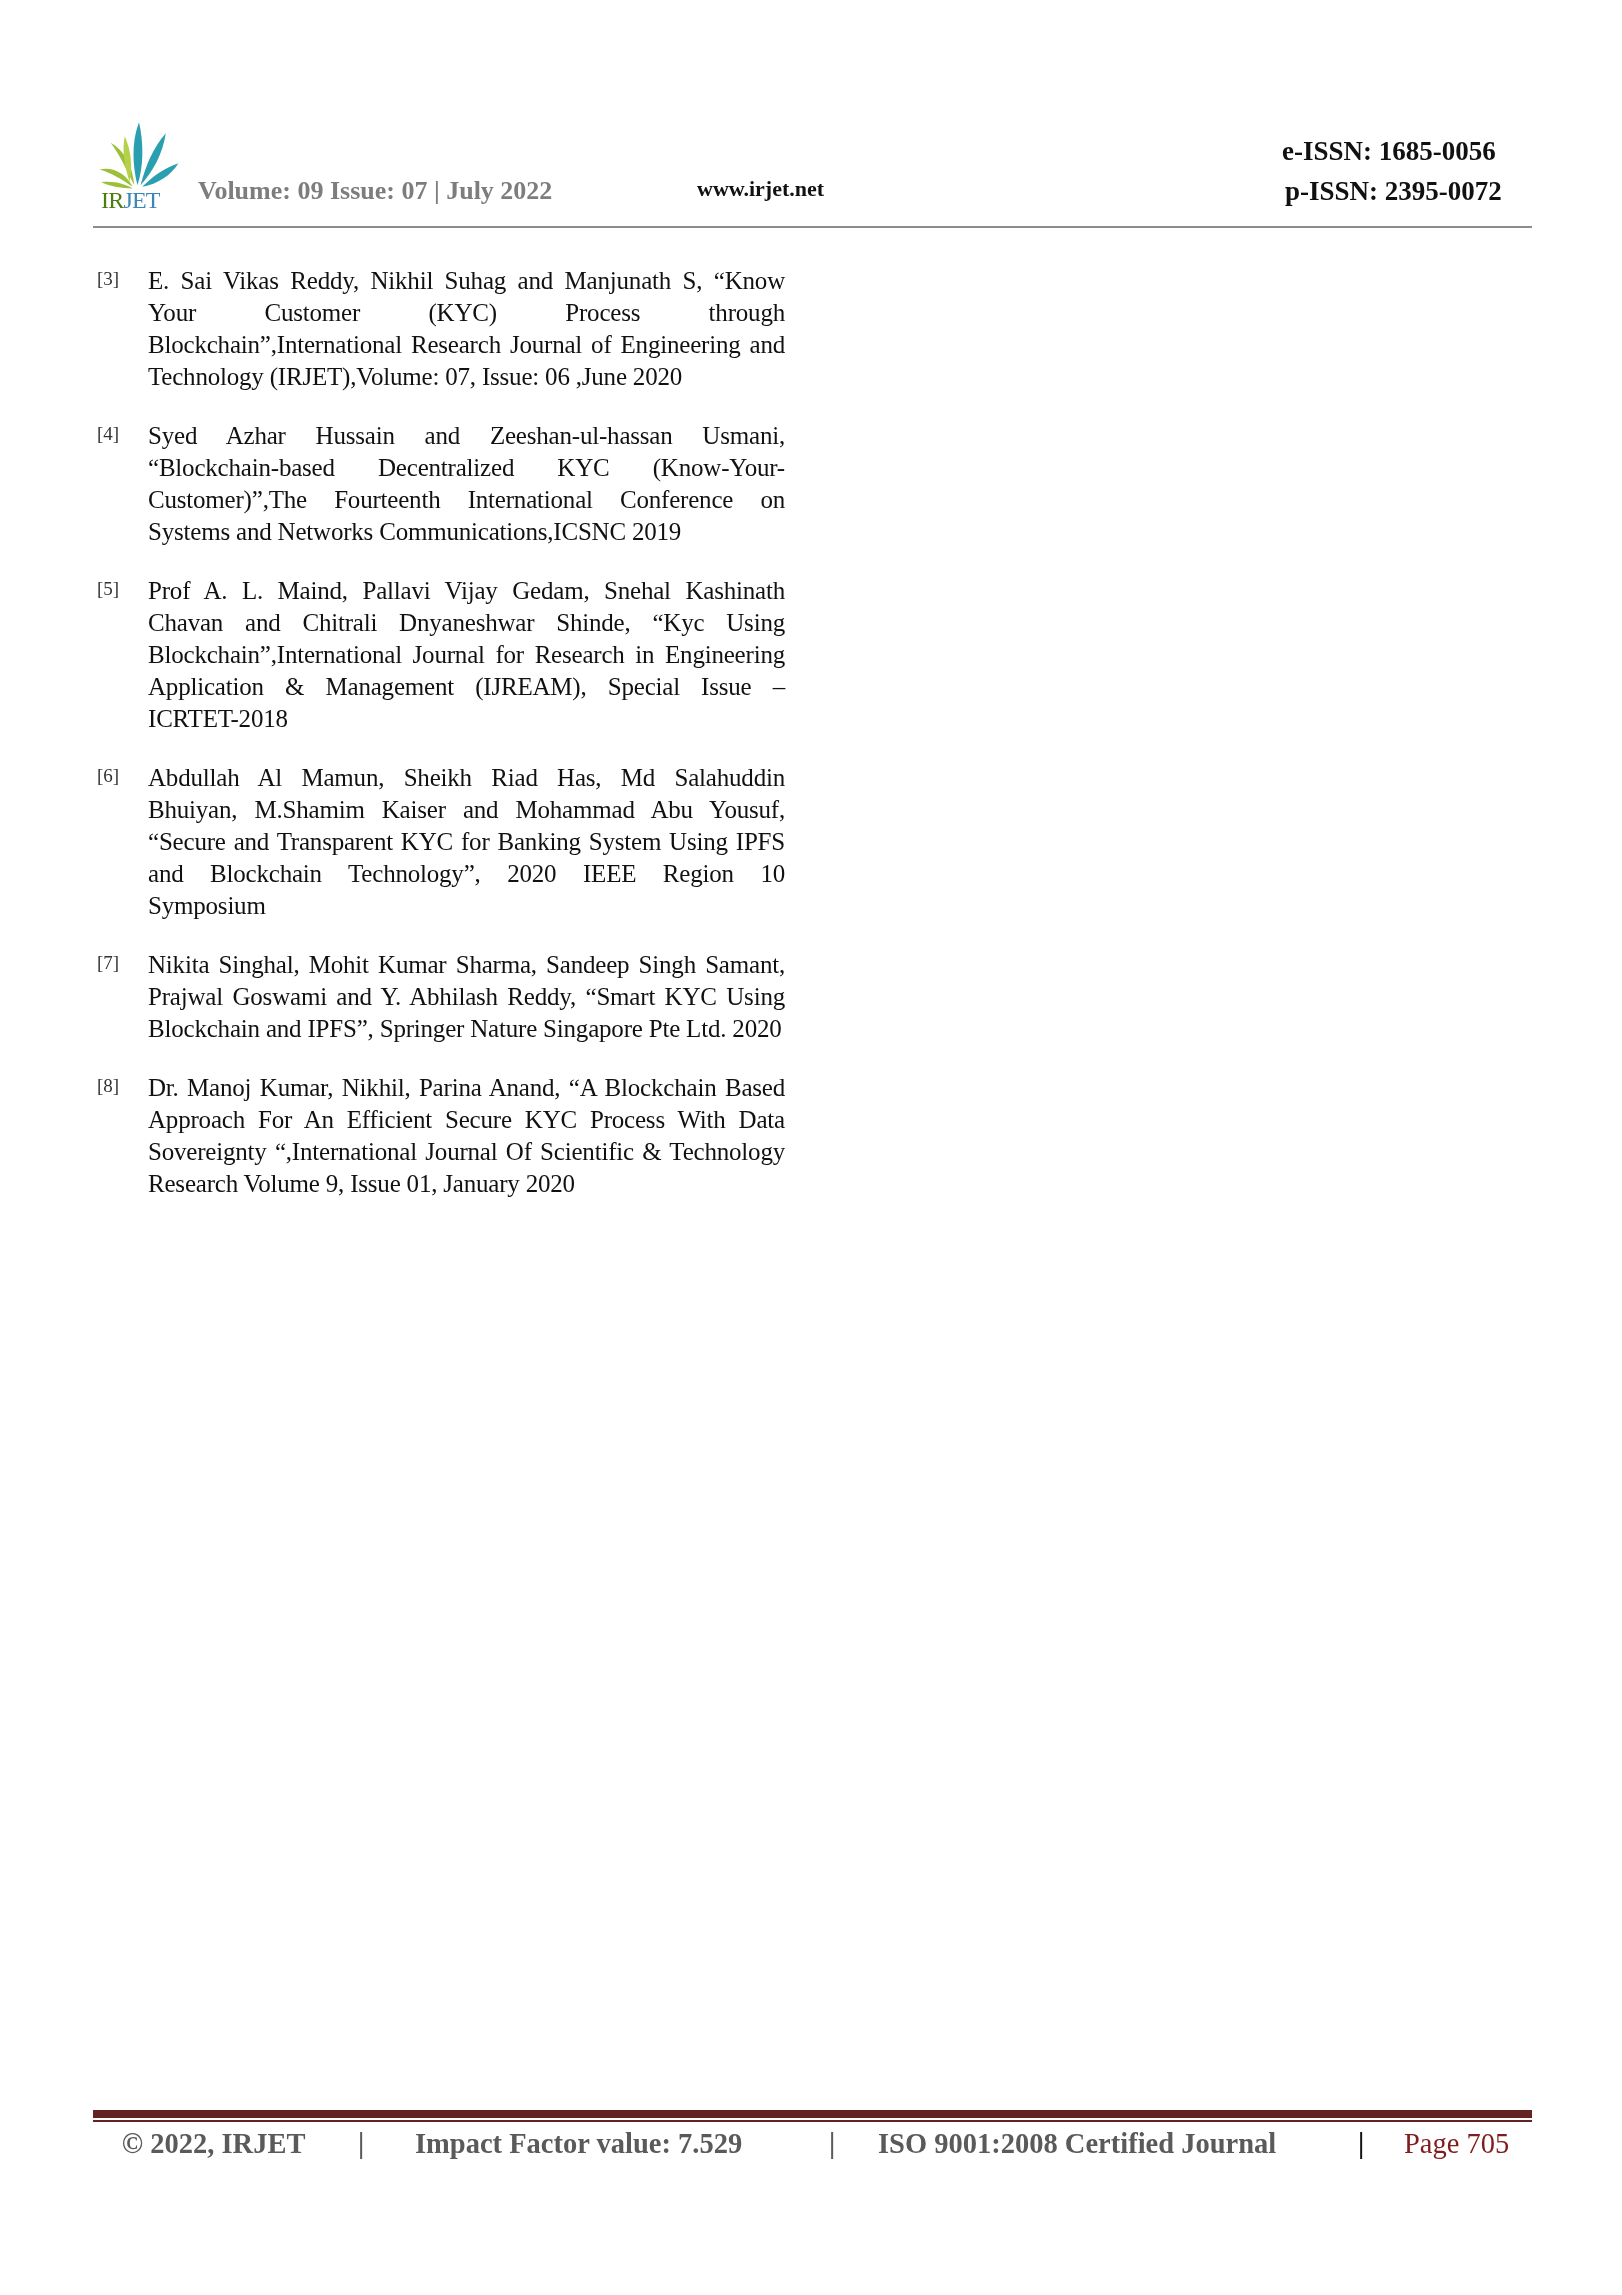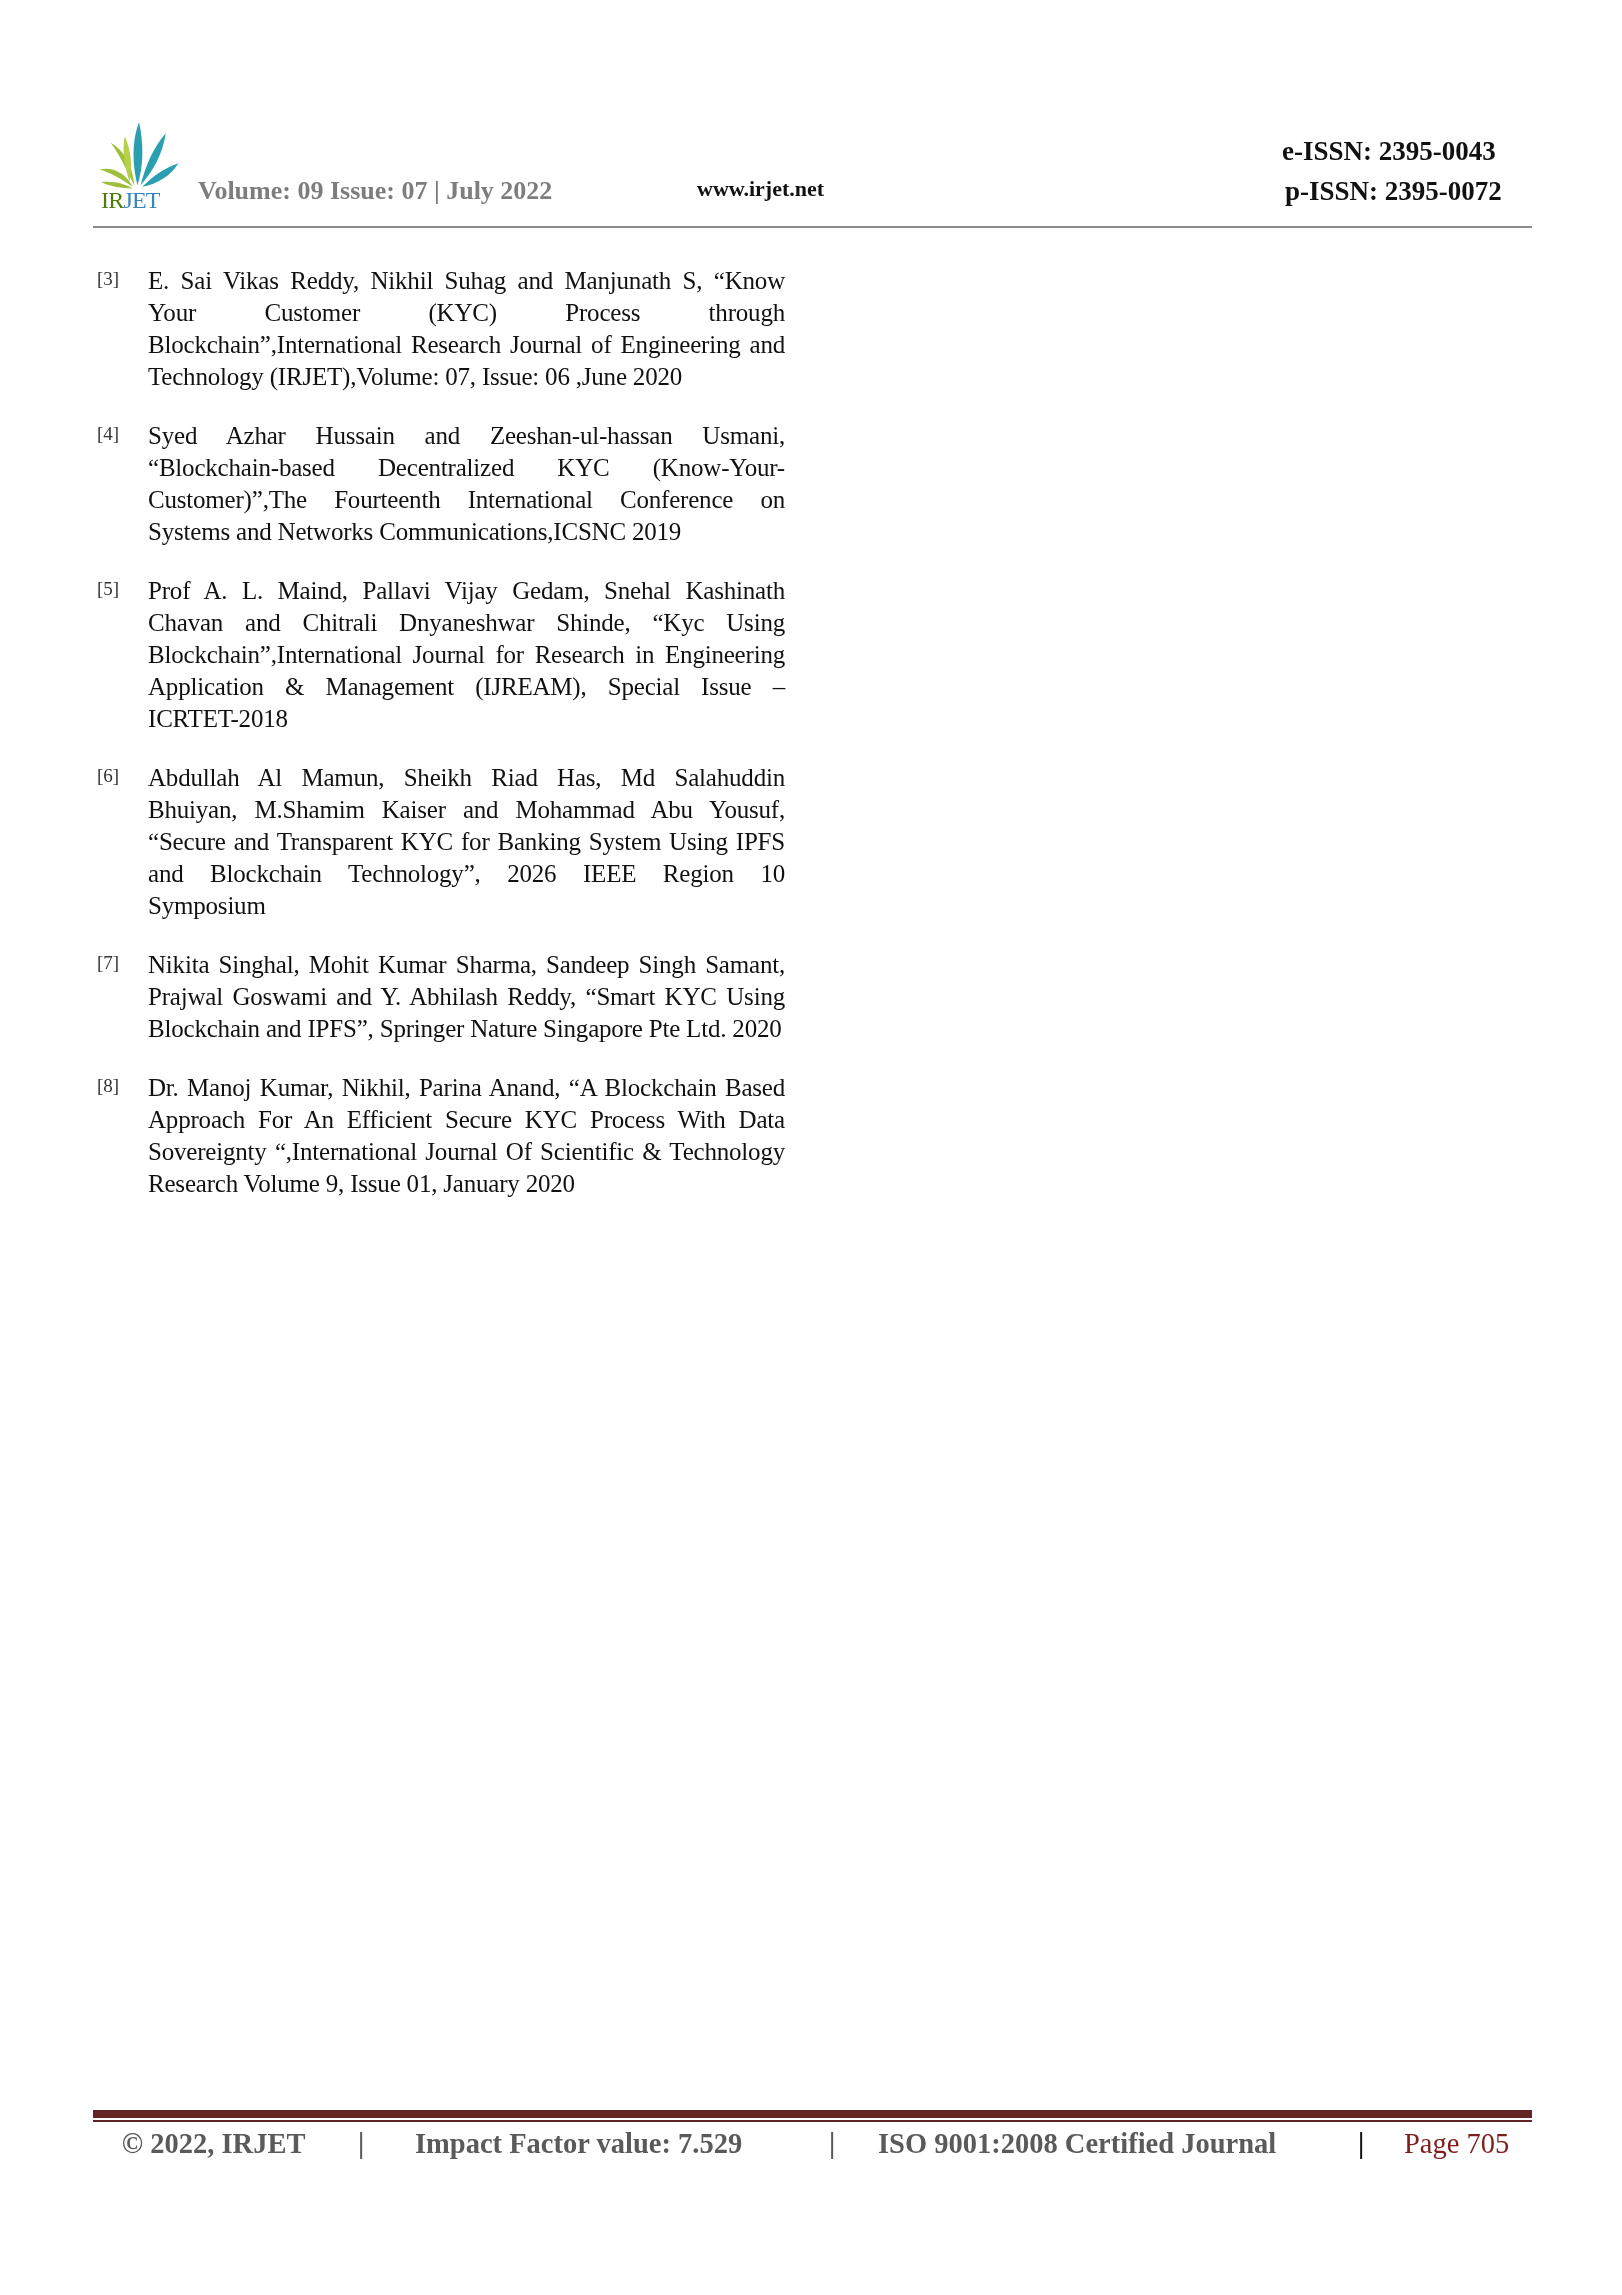--- a/index.html
+++ b/index.html
@@ -57,21 +57,21 @@
       <path d="M50 84 C44 60, 42 30, 52 4 C58 30, 58 60, 50 84 Z" fill="#2a9fb0"></path>
       <path d="M54 84 C60 60, 70 36, 86 18 C82 44, 70 66, 54 84 Z" fill="#2a9fb0"></path>
       <path d="M56 86 C70 72, 84 62, 102 56 C92 72, 76 82, 56 86 Z" fill="#2a9fb0"></path>
       <path d="M46 84 C36 64, 28 46, 16 30 C34 40, 44 60, 46 84 Z" fill="#9dbf3a"></path>
       <path d="M44 86 C30 76, 16 68, 2 64 C20 60, 36 70, 44 86 Z" fill="#9dbf3a"></path>
       <path d="M44 88 C30 88, 16 86, 4 80 C20 78, 34 82, 44 88 Z" fill="#9dbf3a"></path>
       <path d="M40 80 C34 60, 30 42, 34 22 C42 40, 44 60, 40 80 Z" fill="#b5d148"></path>
     </svg>
     <div class="logo-text"><span class="g">IR</span><span class="b">JET</span></div>
   </div>
-  <div class="eissn">e-ISSN: 2395-0043</div>
+  <div class="eissn">e-ISSN: 1685-0056</div>
   <div class="volume">Volume: 09 Issue: 07 | July 2022</div>
   <div class="website">www.irjet.net</div>
   <div class="pissn">p-ISSN: 2395-0072</div>
 </div>
 <div class="header-rule"></div>
 
 <div class="refs">
   <div class="ref">
     <span class="ref-num">[3]</span>
     <div class="ref-text">E. Sai Vikas Reddy, Nikhil Suhag and Manjunath S, “Know Your Customer (KYC) Process through Blockchain”,International Research Journal of Engineering and Technology (IRJET),Volume: 07, Issue: 06 ,June 2020</div>
@@ -79,21 +79,21 @@
   <div class="ref">
     <span class="ref-num">[4]</span>
     <div class="ref-text">Syed Azhar Hussain and Zeeshan-ul-hassan Usmani, “Blockchain-based Decentralized KYC (Know-Your-Customer)”,The Fourteenth International Conference on Systems and Networks Communications,ICSNC 2019</div>
   </div>
   <div class="ref">
     <span class="ref-num">[5]</span>
     <div class="ref-text">Prof A. L. Maind, Pallavi Vijay Gedam, Snehal Kashinath Chavan and Chitrali Dnyaneshwar Shinde, “Kyc Using Blockchain”,International Journal for Research in Engineering Application &amp; Management (IJREAM), Special Issue – ICRTET-2018</div>
   </div>
   <div class="ref">
     <span class="ref-num">[6]</span>
-    <div class="ref-text">Abdullah Al Mamun, Sheikh Riad Has, Md Salahuddin Bhuiyan, M.Shamim Kaiser and Mohammad Abu Yousuf, “Secure and Transparent KYC for Banking System Using IPFS and Blockchain Technology”, 2026 IEEE Region 10 Symposium</div>
+    <div class="ref-text">Abdullah Al Mamun, Sheikh Riad Has, Md Salahuddin Bhuiyan, M.Shamim Kaiser and Mohammad Abu Yousuf, “Secure and Transparent KYC for Banking System Using IPFS and Blockchain Technology”, 2020 IEEE Region 10 Symposium</div>
   </div>
   <div class="ref">
     <span class="ref-num">[7]</span>
     <div class="ref-text">Nikita Singhal, Mohit Kumar Sharma, Sandeep Singh Samant, Prajwal Goswami and Y. Abhilash Reddy, “Smart KYC Using Blockchain and IPFS”, Springer Nature Singapore Pte Ltd. 2020</div>
   </div>
   <div class="ref">
     <span class="ref-num">[8]</span>
     <div class="ref-text">Dr. Manoj Kumar, Nikhil, Parina Anand, “A Blockchain Based Approach For An Efficient Secure KYC Process With Data Sovereignty “,International Journal Of Scientific &amp; Technology Research Volume 9, Issue 01, January 2020</div>
   </div>
 </div>

